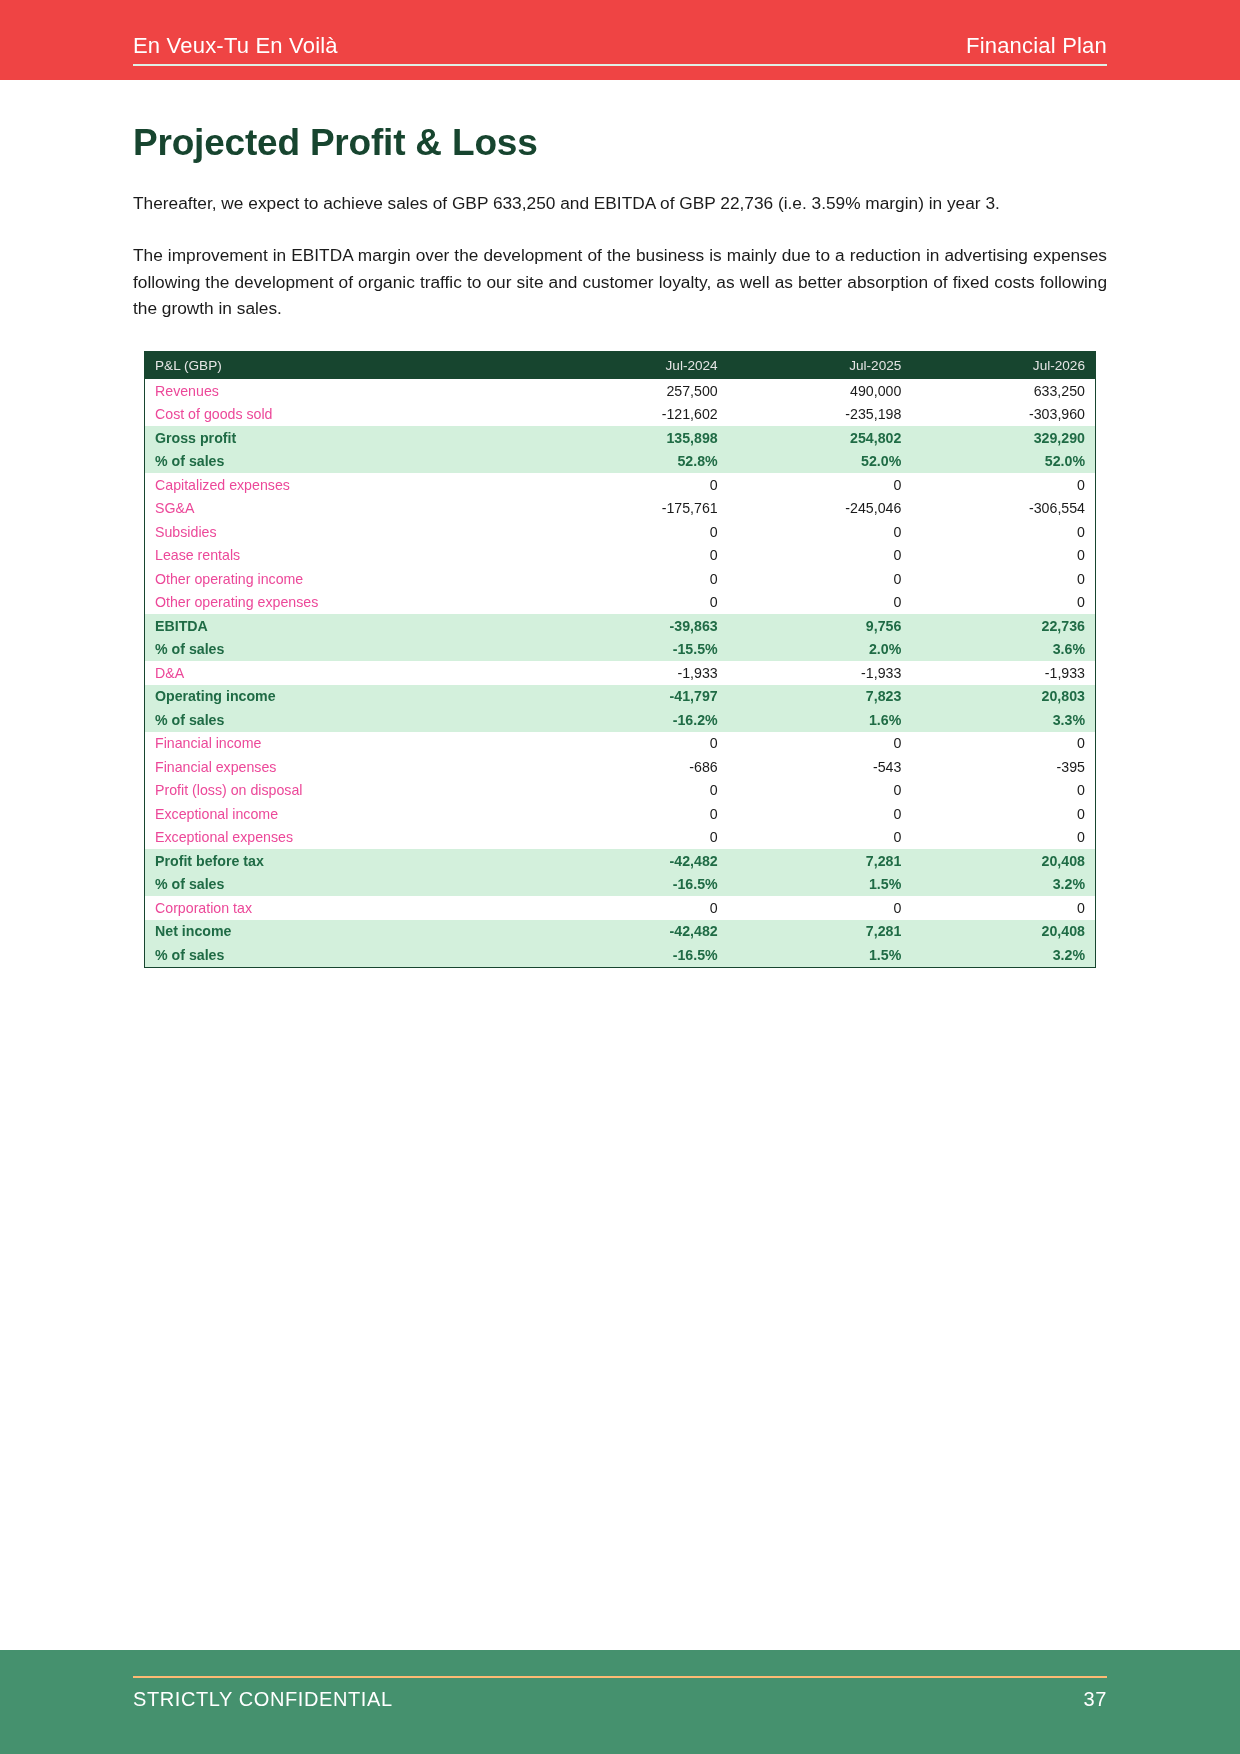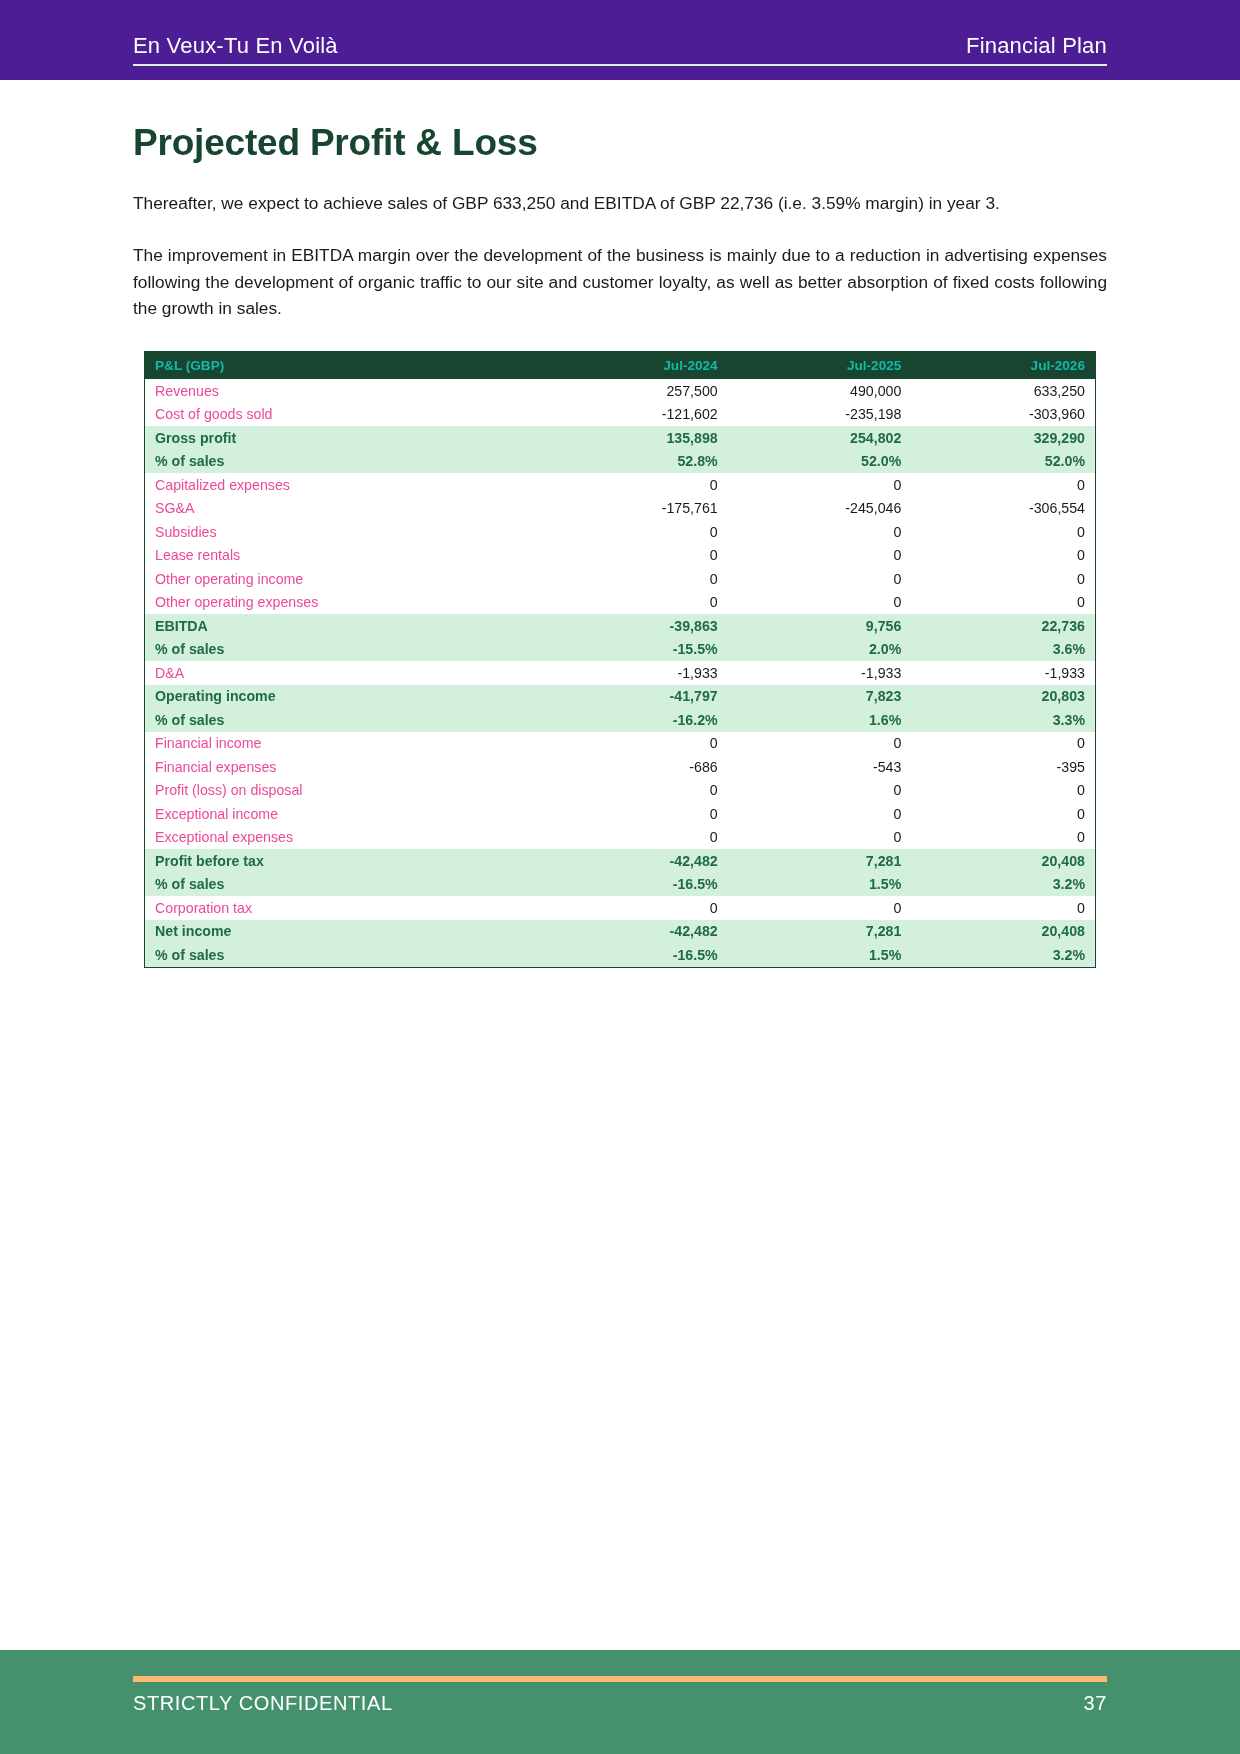--- a/index.html
+++ b/index.html
@@ -20,21 +20,21 @@
     position: absolute;
     inset: 0;
     background: #ffffff;
     display: flex;
     flex-direction: column;
   }
 
   
   .header-band {
     height: 80px;
-    background: #4c1d95;
+    background: #ef4444;
     flex: 0 0 auto;
     position: relative;
   }
   .header-inner {
     position: absolute;
     left: 133px;
     right: 133px;
     bottom: 14px;
     display: flex;
     justify-content: space-between;
@@ -86,22 +86,22 @@
     table-layout: fixed;
   }
   table.pl th, table.pl td {
     padding: 0;
     height: 23.5px;
     vertical-align: middle;
     white-space: nowrap;
   }
   table.pl thead th {
     background: #17452f;
-    color: #14b8a6;
-    font-weight: bold;
+    color: #e5e5e5;
+    font-weight: normal;
     font-size: 13.6px;
     height: 27px;
   }
   table.pl thead th.lbl {
     text-align: left;
     padding-left: 10px;
   }
   table.pl thead th.num {
     text-align: right;
     padding-right: 10px;
@@ -135,21 +135,21 @@
     position: relative;
   }
   .footer-inner {
     position: absolute;
     left: 133px;
     right: 133px;
     top: 26px;
     display: flex;
     justify-content: space-between;
     align-items: flex-start;
-    border-top: 6px solid #fdba74;
+    border-top: 2px solid #fdba74;
     padding-top: 10px;
   }
   .footer-left, .footer-right {
     color: #ffffff;
     font-size: 20px;
     letter-spacing: 0.6px;
   }
 </style>
 </head>
 <body>

